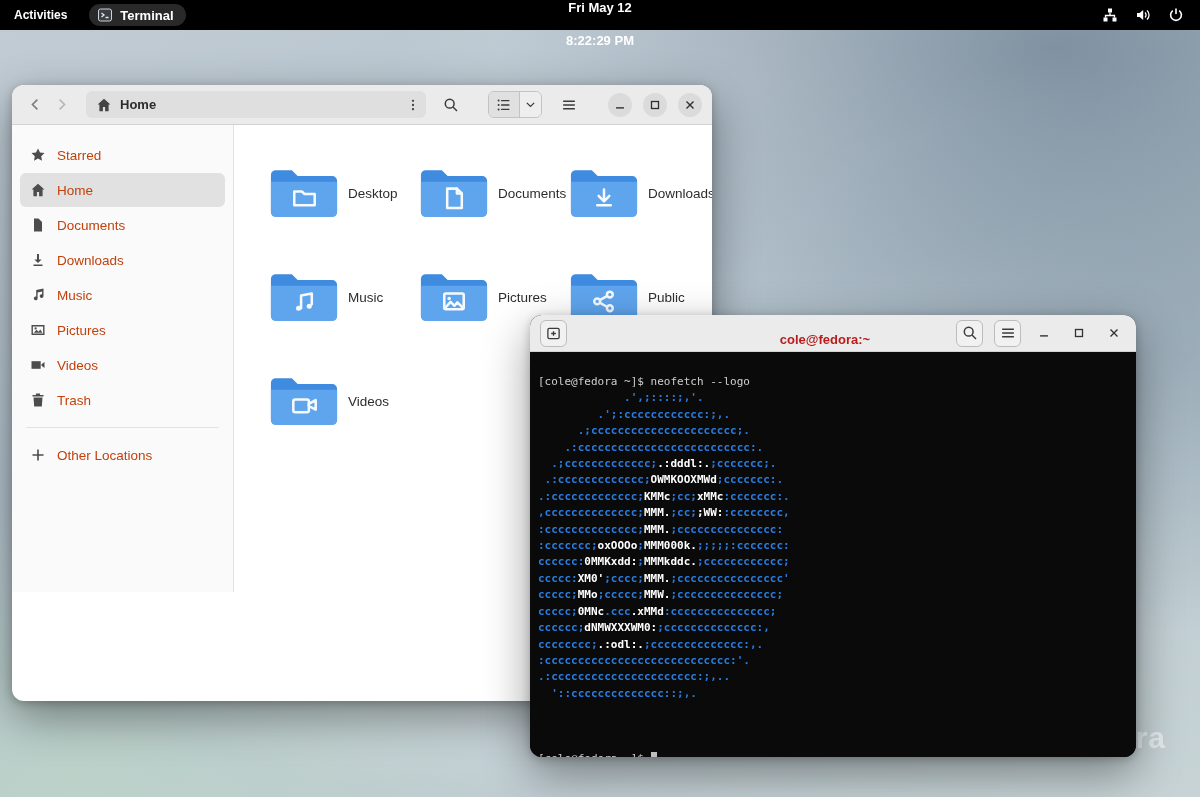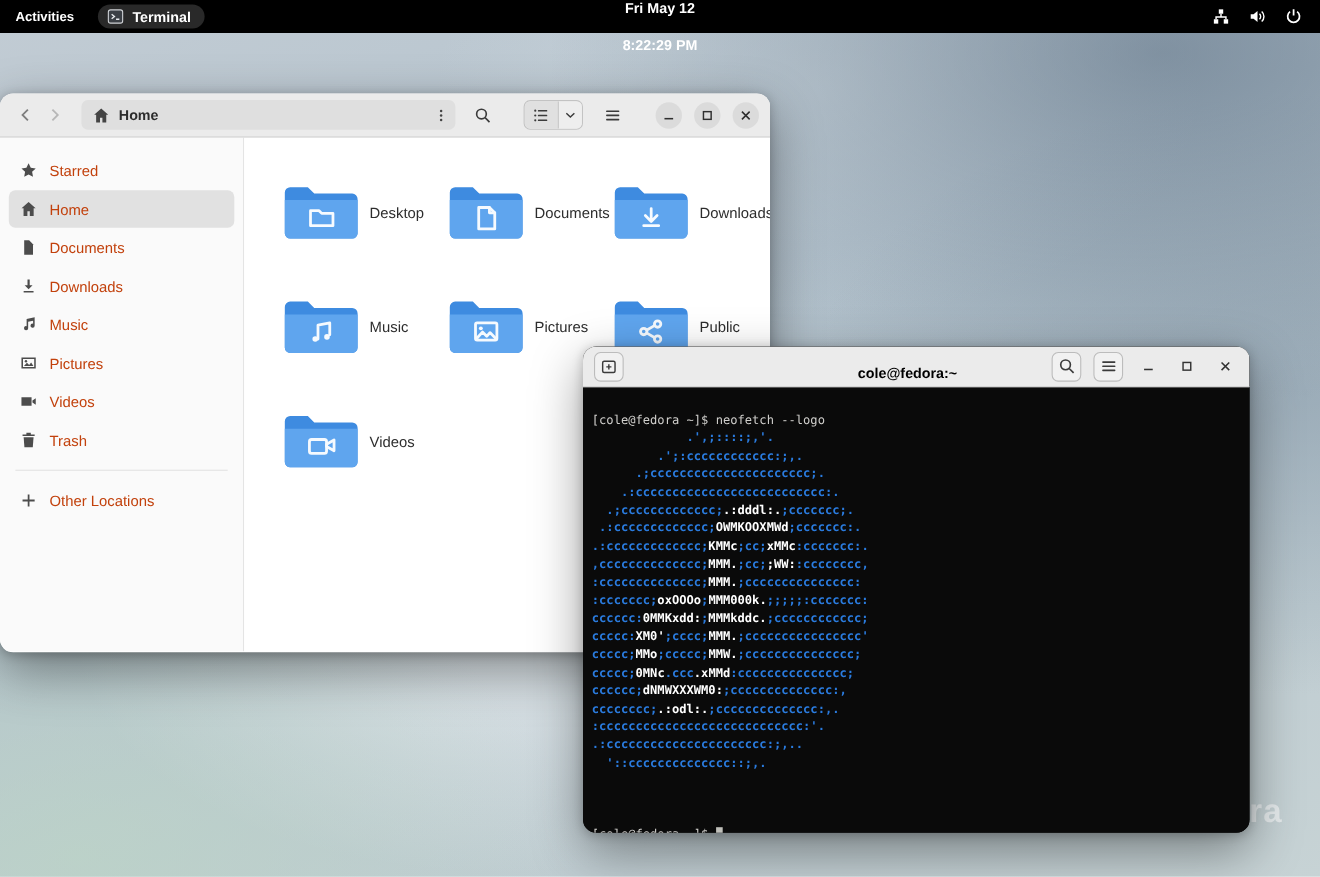--- a/index.html
+++ b/index.html
@@ -24,21 +24,21 @@
   .app-pill { display:flex; align-items:center; gap:7px; background:rgba(255,255,255,.16);
     border-radius:14px; padding:3px 12px 3px 8px; margin-left:8px; font-size:13px; font-weight:700; }
   .clock { position:absolute; left:50%; transform:translateX(-50%); top:0; height:100%;
     display:flex; align-items:center; gap:18px; font-size:13px; font-weight:700;flex-direction:column; }
   .status { margin-left:auto; display:flex; align-items:center; gap:17px; padding-right:16px; }
   .status svg { color:#fff; }
 
   
   .window { position:absolute; border-radius:12px; overflow:hidden;
     box-shadow:0 16px 46px rgba(0,0,0,.4), 0 2px 10px rgba(0,0,0,.22); }
-  .files-win { left:0; top:85px; width:700px; height:508px; z-index:5; background:#fff; }
+  .files-win { left:12px; top:85px; width:700px; height:616px; z-index:5; background:#fff; }
   .term-win  { left:530px; top:315px; width:606px; height:442px; z-index:10; background:#0a0a0a; }
 
   .headerbar { height:40px; background:#ebebeb; border-bottom:1px solid #d2d2d2;
     display:flex; align-items:center; padding:0 10px; color:#2c2c2c; position:relative; }
   .term-win .headerbar { height:37px; }
 
   .icon-btn { width:26px; height:26px; border-radius:6px; display:flex; align-items:center;
     justify-content:center; color:#3b3b3b; flex:0 0 auto; }
   .circle-btn { width:24px; height:24px; border-radius:50%; background:#dbdbdb; color:#2e2e2e;
     display:flex; align-items:center; justify-content:center; flex:0 0 auto; }
@@ -71,21 +71,21 @@
   .side-sep { height:1px; background:#e3e3e3; margin:10px 14px; }
 
   .content { flex:1; background:#fff; display:grid; grid-template-columns:repeat(3,110px);
     column-gap:40px; row-gap:47px; padding:40px 0 0 34px; align-content:start; }
   .folder-cell { width:110px; display:flex; align-items:center; gap:8px; }
   .flabel { font-size:13.5px; color:#2d2d2d; }
   .ficon .f { fill:#fff; stroke:none; }
 
   
   .term-title { position:absolute; left:0; right:16px; text-align:center; font-size:13px;
-    font-weight:700; color:#000000; pointer-events:none;margin-top:12px; }
+    font-weight:700; color:#b91c1c; pointer-events:none;margin-top:12px; }
   .term-right { margin-left:auto; display:flex; align-items:center; gap:11px; }
   .term-screen { height:405px; background:#0a0a0a; padding:22px 8px; }
   .term-screen pre { font-family:"DejaVu Sans Mono", monospace; font-size:11px; line-height:16.4px; white-space:pre; }
   .fg { color:#d0cfcc; }
   .b { color:#2a7bde; font-weight:700; }
   .w { color:#ffffff; font-weight:700; }
   .cursor { background:#bfbfba; }
 
   .watermark { position:absolute; right:34px; bottom:42px; z-index:2; font-size:30px; font-weight:700;
     letter-spacing:1px; color:rgba(255,255,255,.55); }

